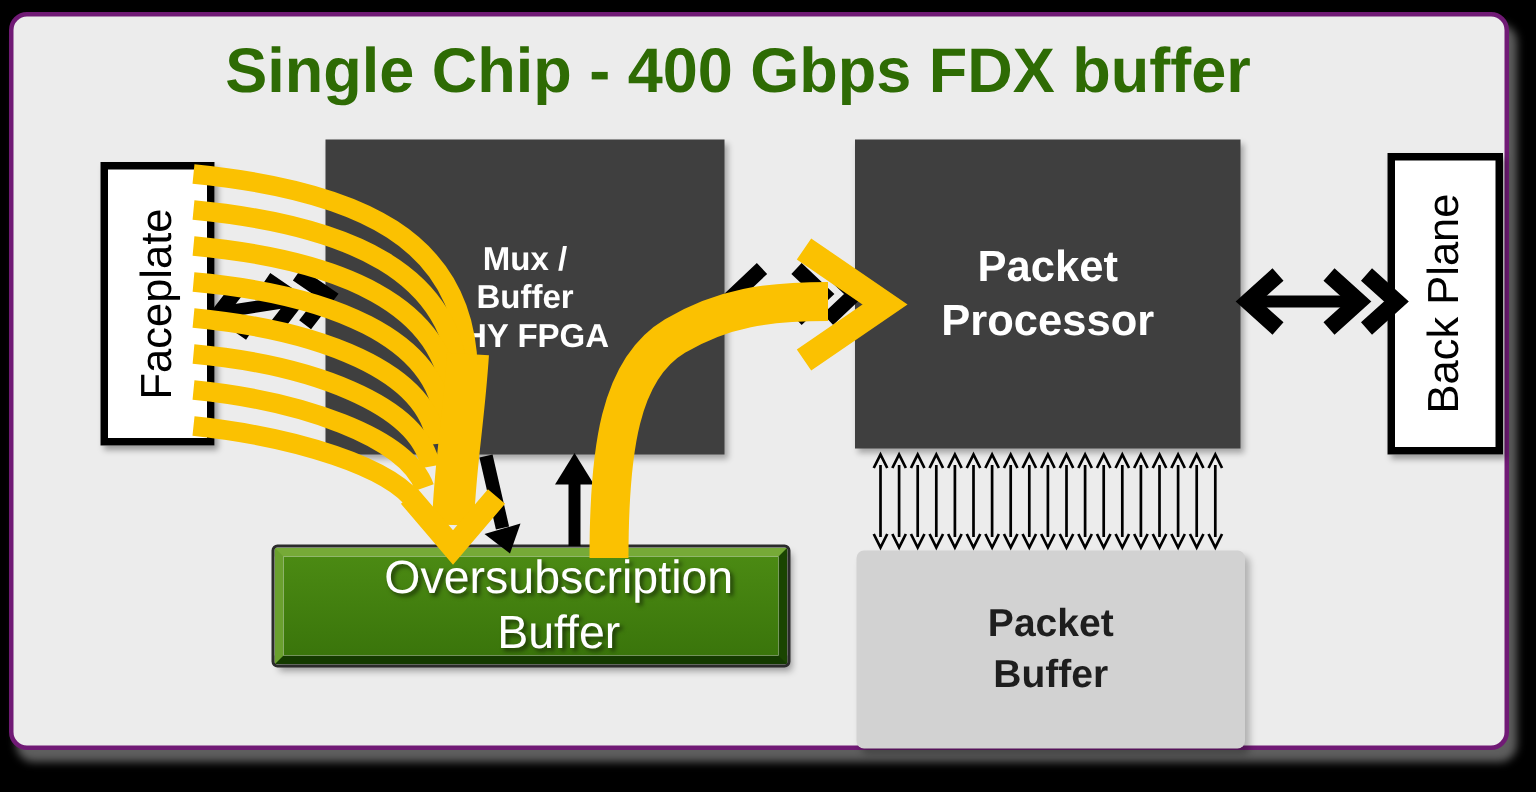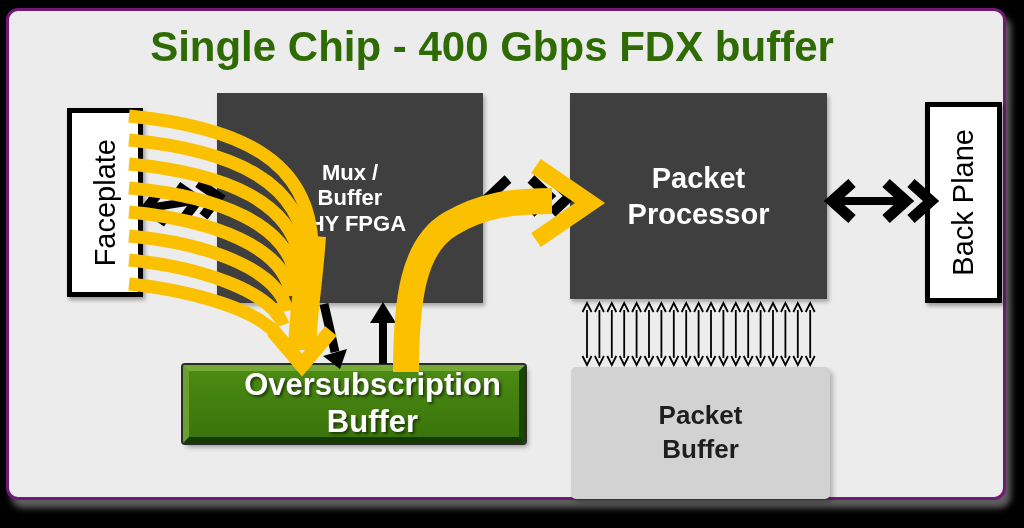--- a/index.html
+++ b/index.html
@@ -32,21 +32,21 @@
   }
   .mux{left:208px;top:82px;width:266px;height:210px;font-size:22px;line-height:1.15;}
   .pp{left:561px;top:82px;width:257px;height:206px;font-size:29px;line-height:1.25;}
   .faceplate{left:58px;top:97px;width:66px;height:179px;}
   .backplane{left:916px;top:91px;width:67px;height:191px;}
   .osb{
     left:174px;top:354px;width:342px;height:78px;box-sizing:border-box;
     background:linear-gradient(#4B8A13,#3A750B);
     border:6px solid;border-color:#76AA37 #1A4501 #143A00 #6AA02E;
     outline:2px solid #2b2b2b;border-radius:2px;
-    color:#fff;font-weight:bold;font-size:31px;line-height:1.18;
+    color:#fff;font-weight:normal;font-size:31px;line-height:1.18;
     text-shadow:2px 2px 3px rgba(0,0,0,0.55);
     box-shadow:3px 4px 5px rgba(0,0,0,0.35);
     padding-left:37px;
   }
   .pb{
     left:562px;top:356px;width:259px;height:132px;border-radius:5px;
     background:#D2D2D2;color:#1E1E1E;font-weight:bold;font-size:26px;line-height:1.3;
     box-shadow:3px 4px 5px rgba(0,0,0,0.25);
   }
   svg.overlay{position:absolute;left:0;top:0;width:994px;height:486px;pointer-events:none;}

